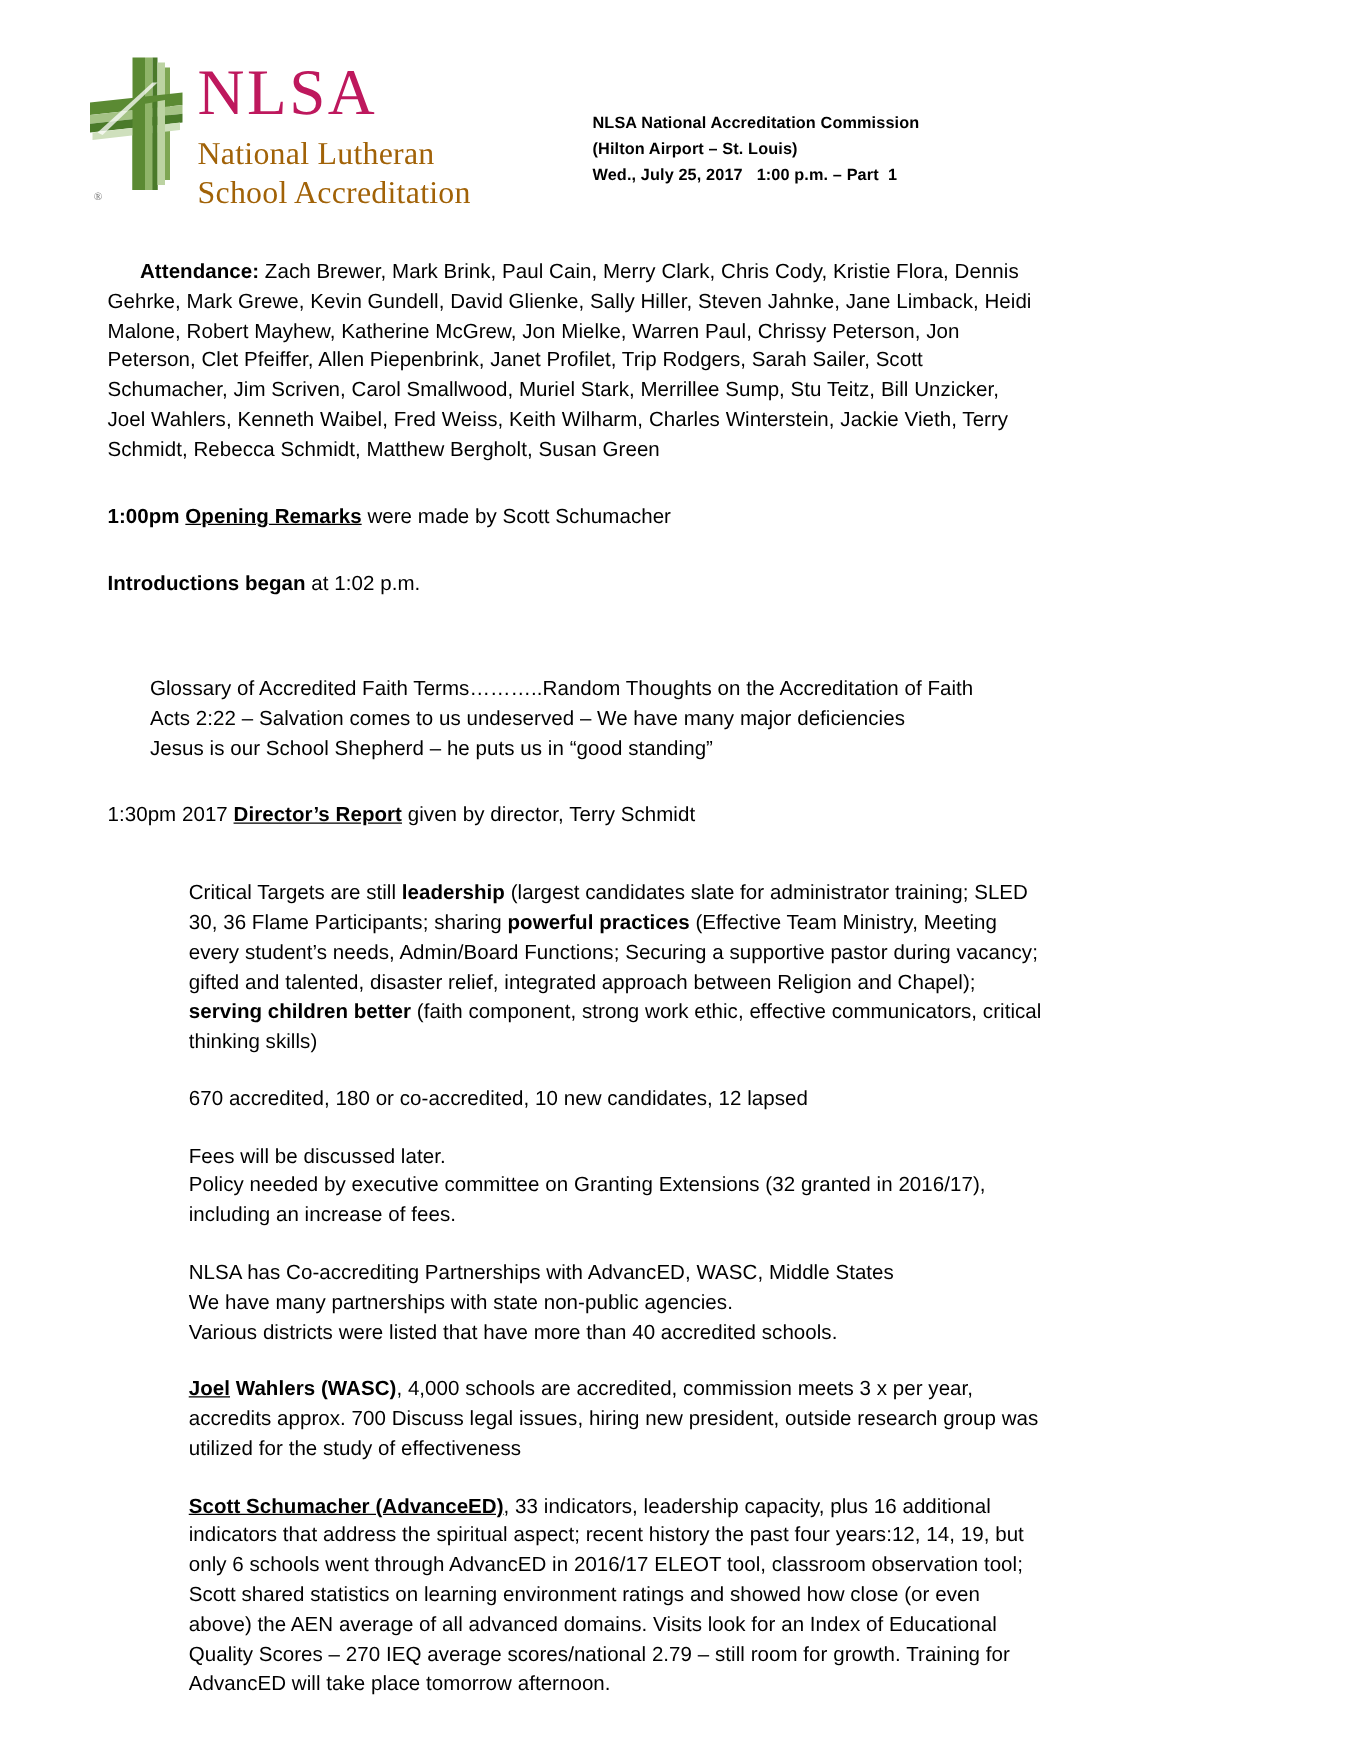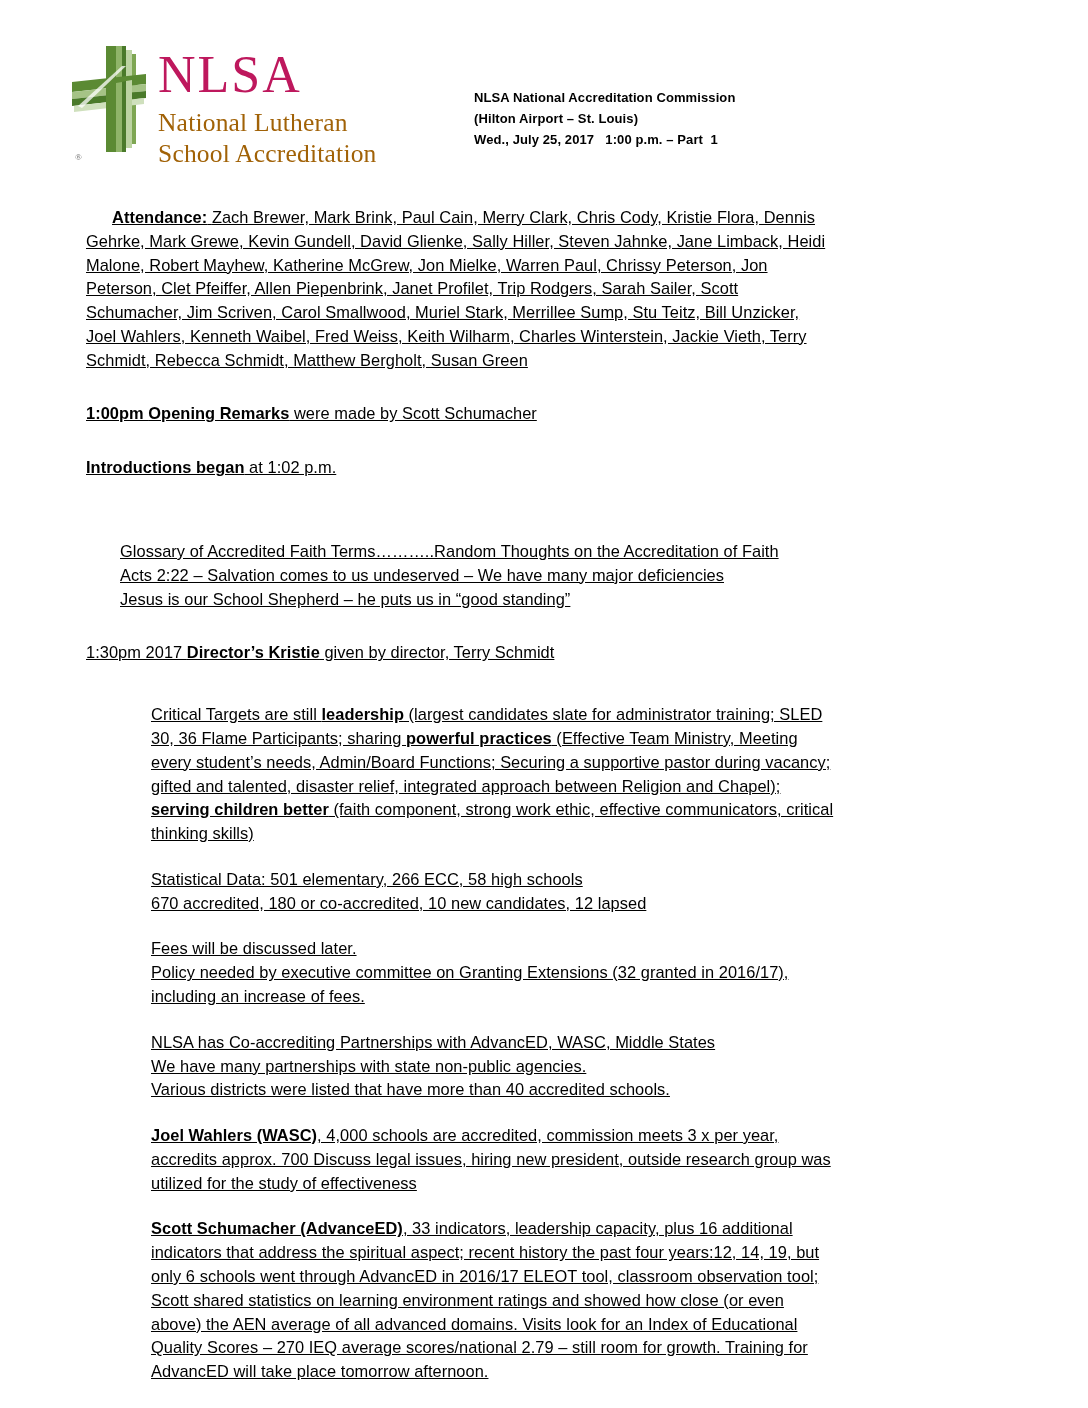--- a/index.html
+++ b/index.html
@@ -71,21 +71,20 @@
     letter-spacing: 0.1px;
   }
   .doc-title div { white-space: pre; }
 
   
   .body-area {
     position: absolute;
     top: 206px;
     left: 0;
     width: 908px;
-    text-decoration: underline;
   }
   .blk {
     font-size: 16.4px;
     line-height: 1.45;
     letter-spacing: 0.05px;
   }
   .indent-0  { margin-left: 86px;  margin-right: 78px; }
   .indent-2  { margin-left: 120px; margin-right: 80px; }
   .indent-3  { margin-left: 151px; margin-right: 74px; }
 
@@ -163,30 +162,29 @@
     <div class="gap-l"></div>
 
     <div class="blk indent-2">
       <div>Glossary of Accredited Faith Terms………..Random Thoughts on the Accreditation of Faith</div>
       <div>Acts 2:22 –  Salvation comes to us undeserved – We have many major deficiencies</div>
       <div>Jesus is our School Shepherd – he puts us in “good standing”</div>
     </div>
 
     <div class="gap-l"></div>
 
-    <div class="blk indent-0"><span>1:30pm 2017 </span><span class="bu">Director’s Kristie</span><span>  given by director, Terry Schmidt</span></div>
+    <div class="blk indent-0"><span>1:30pm 2017 </span><span class="bu">Director’s Report</span><span>  given by director, Terry Schmidt</span></div>
 
     <div class="gap-xl"></div>
 
     <div class="blk indent-3"><span>Critical Targets are still </span><b>leadership</b><span>  (largest candidates slate for administrator training; SLED 30, 36 Flame Participants; sharing </span><b>powerful practices</b><span> (Effective Team Ministry, Meeting every student’s needs, Admin/Board Functions; Securing a supportive pastor during vacancy; gifted and talented, disaster relief, integrated approach between Religion and Chapel); </span><b>serving children better</b><span> (faith component, strong work ethic, effective communicators, critical thinking skills)</span></div>
 
     <div class="gap-m"></div>
 
     <div class="blk indent-3">
-      <div>Statistical Data:  501 elementary, 266 ECC, 58 high schools</div>
       <div>670 accredited, 180 or co-accredited, 10 new candidates, 12 lapsed</div>
     </div>
 
     <div class="gap-m"></div>
 
     <div class="blk indent-3">
       <div>Fees will be discussed later.</div>
       <div>Policy needed by executive committee on Granting Extensions (32 granted in 2016/17), including an increase of fees.</div>
     </div>
 

